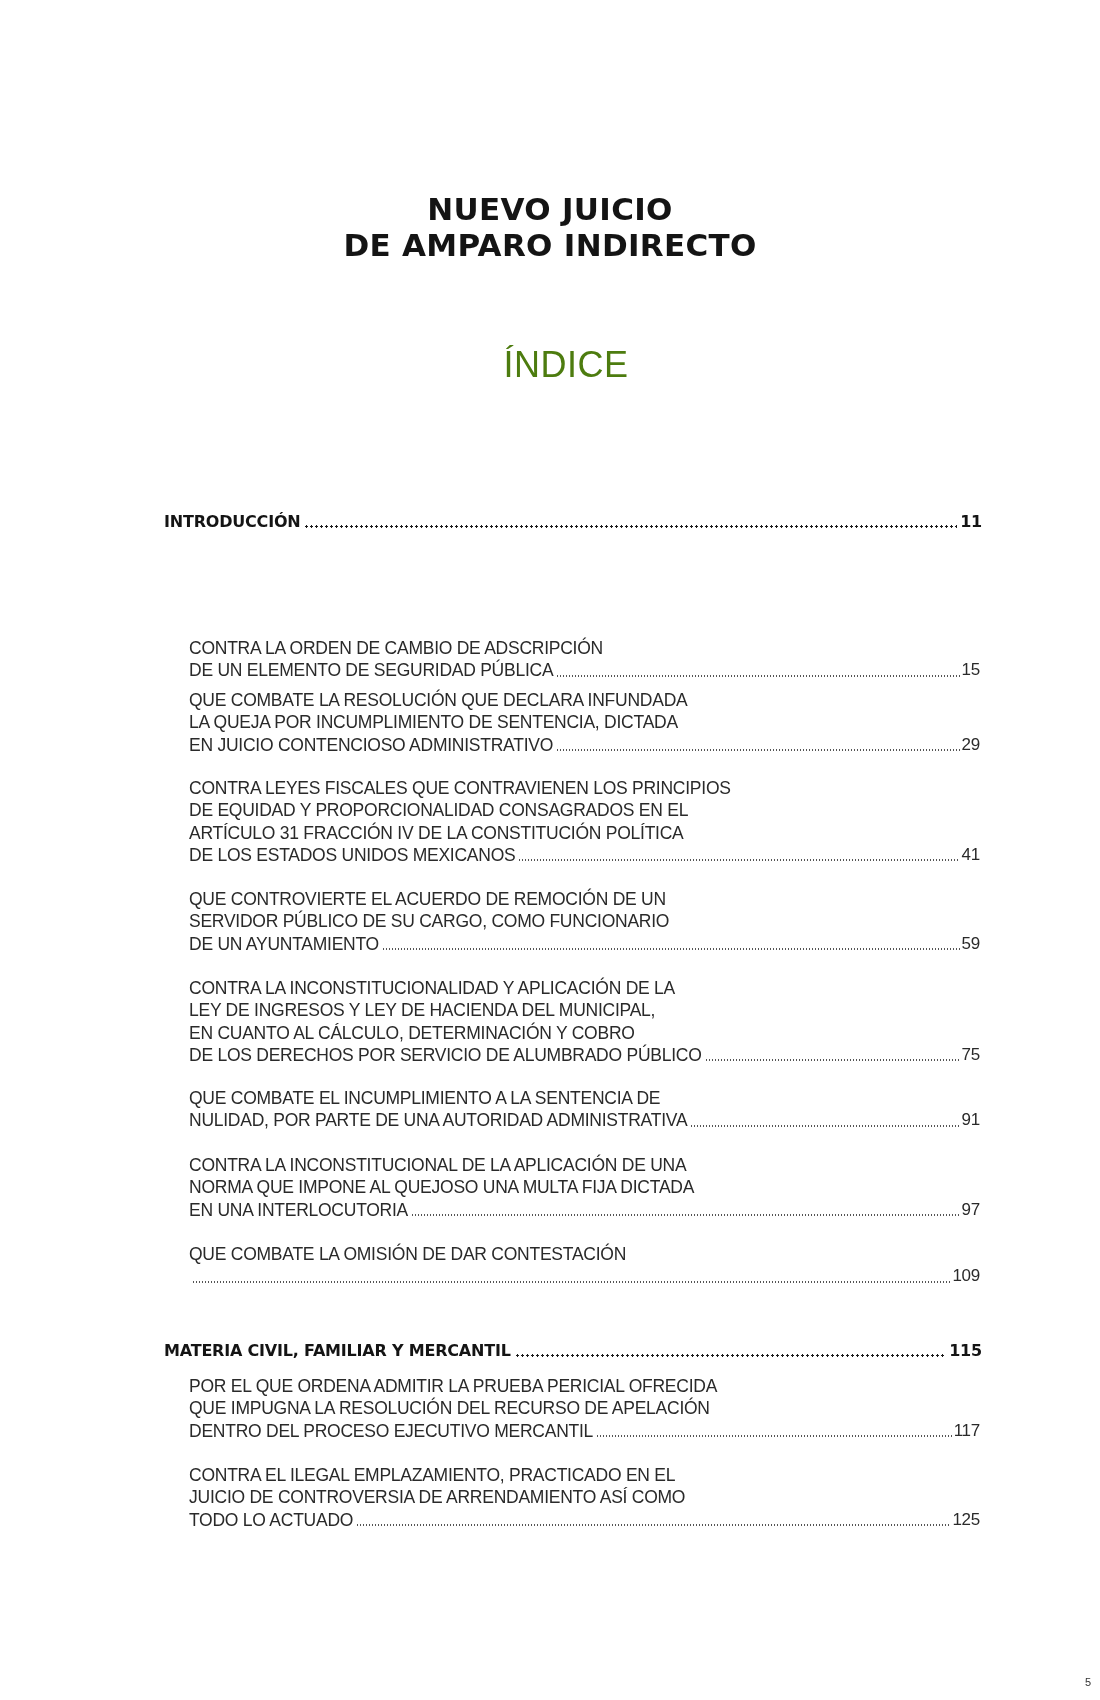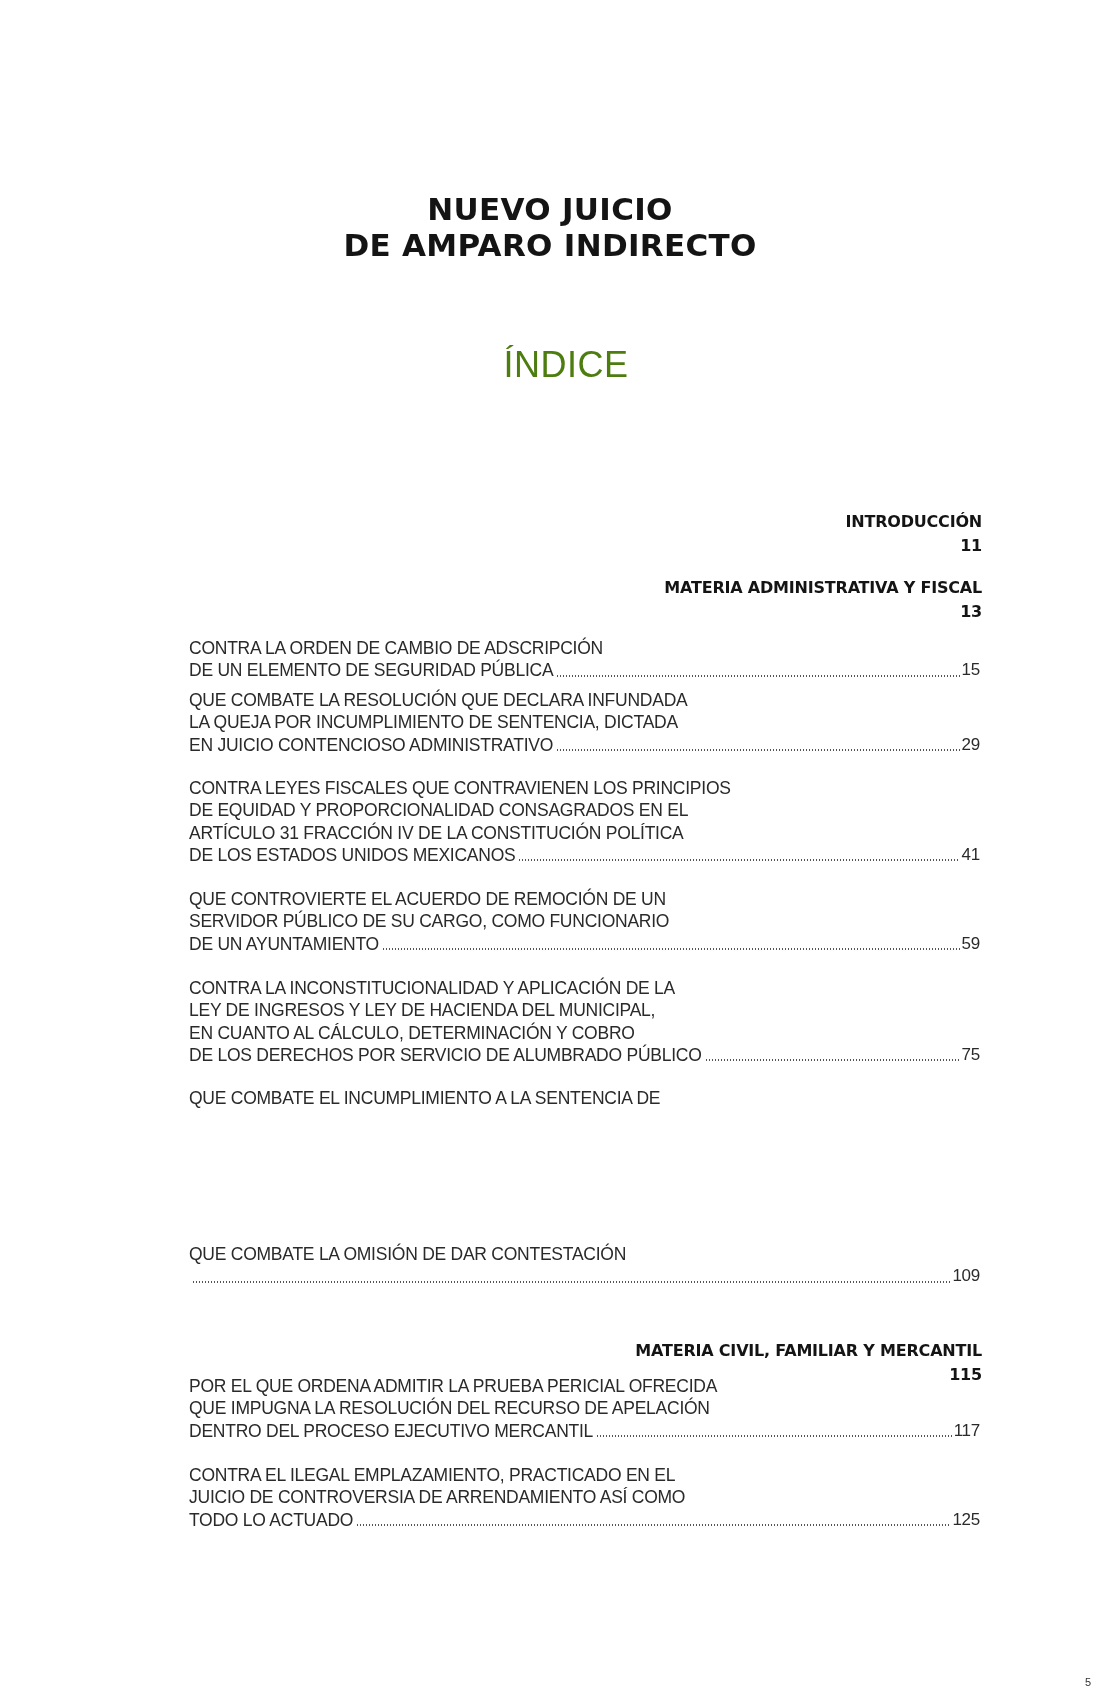--- a/index.html
+++ b/index.html
@@ -15,21 +15,20 @@
   }
   .indice {
     position: absolute; left: 16px; width: 1100px; text-align: center;
     font-family: "Liberation Sans", sans-serif; font-weight: normal;
     font-size: 36px; letter-spacing: 0.5px; color: #4d7c0f;
   }
   .toc { position: absolute; left: 0; top: 0; width: 1100px; height: 1700px; }
   .row {
     position: absolute; display: flex; align-items: flex-end;
     white-space: nowrap;
-    flex-direction: column;
   }
   .heading {
     left: 164px; width: 818px;
     font-family: "DejaVu Sans", sans-serif; font-weight: bold;
     font-size: 16px; line-height: 20px; color: #141414; letter-spacing: -0.2px;
   }
   .heading .dots {
     flex: 1; margin: 0 3px 4px 4px; height: 3px;
     background-image: radial-gradient(circle, #1a1a1a 1.1px, transparent 1.3px);
     background-size: 5px 3px; background-repeat: repeat-x;
@@ -62,25 +61,20 @@
 <div class="indice" style="top:344px;">ÍNDICE</div>
 
 <div class="toc">
 
   <div class="row heading" style="top:512px;">
     <span>INTRODUCCIÓN</span>
     <span class="dots"></span>
     <span class="pg">11</span>
   </div>
 
-  <div class="row heading" style="top:578px;">
-    <span>MATERIA ADMINISTRATIVA Y FISCAL</span>
-    <span class="dots"></span>
-    <span class="pg">13</span>
-  </div>
 
   <div class="entry" style="top:625px;margin-top:12px;">
     <span class="line">CONTRA LA ORDEN DE CAMBIO DE ADSCRIPCIÓN</span>
     <span class="line last">
       <span>DE UN ELEMENTO DE SEGURIDAD PÚBLICA</span>
       <span class="dots"></span>
       <span class="pg">15</span>
     </span>
   </div>
 
@@ -121,22 +115,36 @@
     <span class="line">EN CUANTO AL CÁLCULO, DETERMINACIÓN Y COBRO</span>
     <span class="line last">
       <span>DE LOS DERECHOS POR SERVICIO DE ALUMBRADO PÚBLICO</span>
       <span class="dots"></span>
       <span class="pg">75</span>
     </span>
   </div>
 
   <div class="entry" style="top:1087px;">
     <span class="line">QUE COMBATE EL INCUMPLIMIENTO A LA SENTENCIA DE</span>
+    <span class="line last">
+      <span>NULIDAD, POR PARTE DE UNA AUTORIDAD ADMINISTRATIVA</span>
+      <span class="dots"></span>
+      <span class="pg">91</span>
+    </span>
   </div>
 
+  <div class="entry" style="top:1154px;">
+    <span class="line">CONTRA LA INCONSTITUCIONAL DE LA APLICACIÓN DE UNA</span>
+    <span class="line">NORMA QUE IMPONE AL QUEJOSO UNA MULTA FIJA DICTADA</span>
+    <span class="line last">
+      <span>EN UNA INTERLOCUTORIA</span>
+      <span class="dots"></span>
+      <span class="pg">97</span>
+    </span>
+  </div>
 
   <div class="entry" style="top:1243px;">
     <span class="line">QUE COMBATE LA OMISIÓN DE DAR CONTESTACIÓN</span>
     <span class="line last">
       <span class="dots"></span>
       <span class="pg">109</span>
     </span>
   </div>
 
   <div class="row heading" style="top:1341px;">

